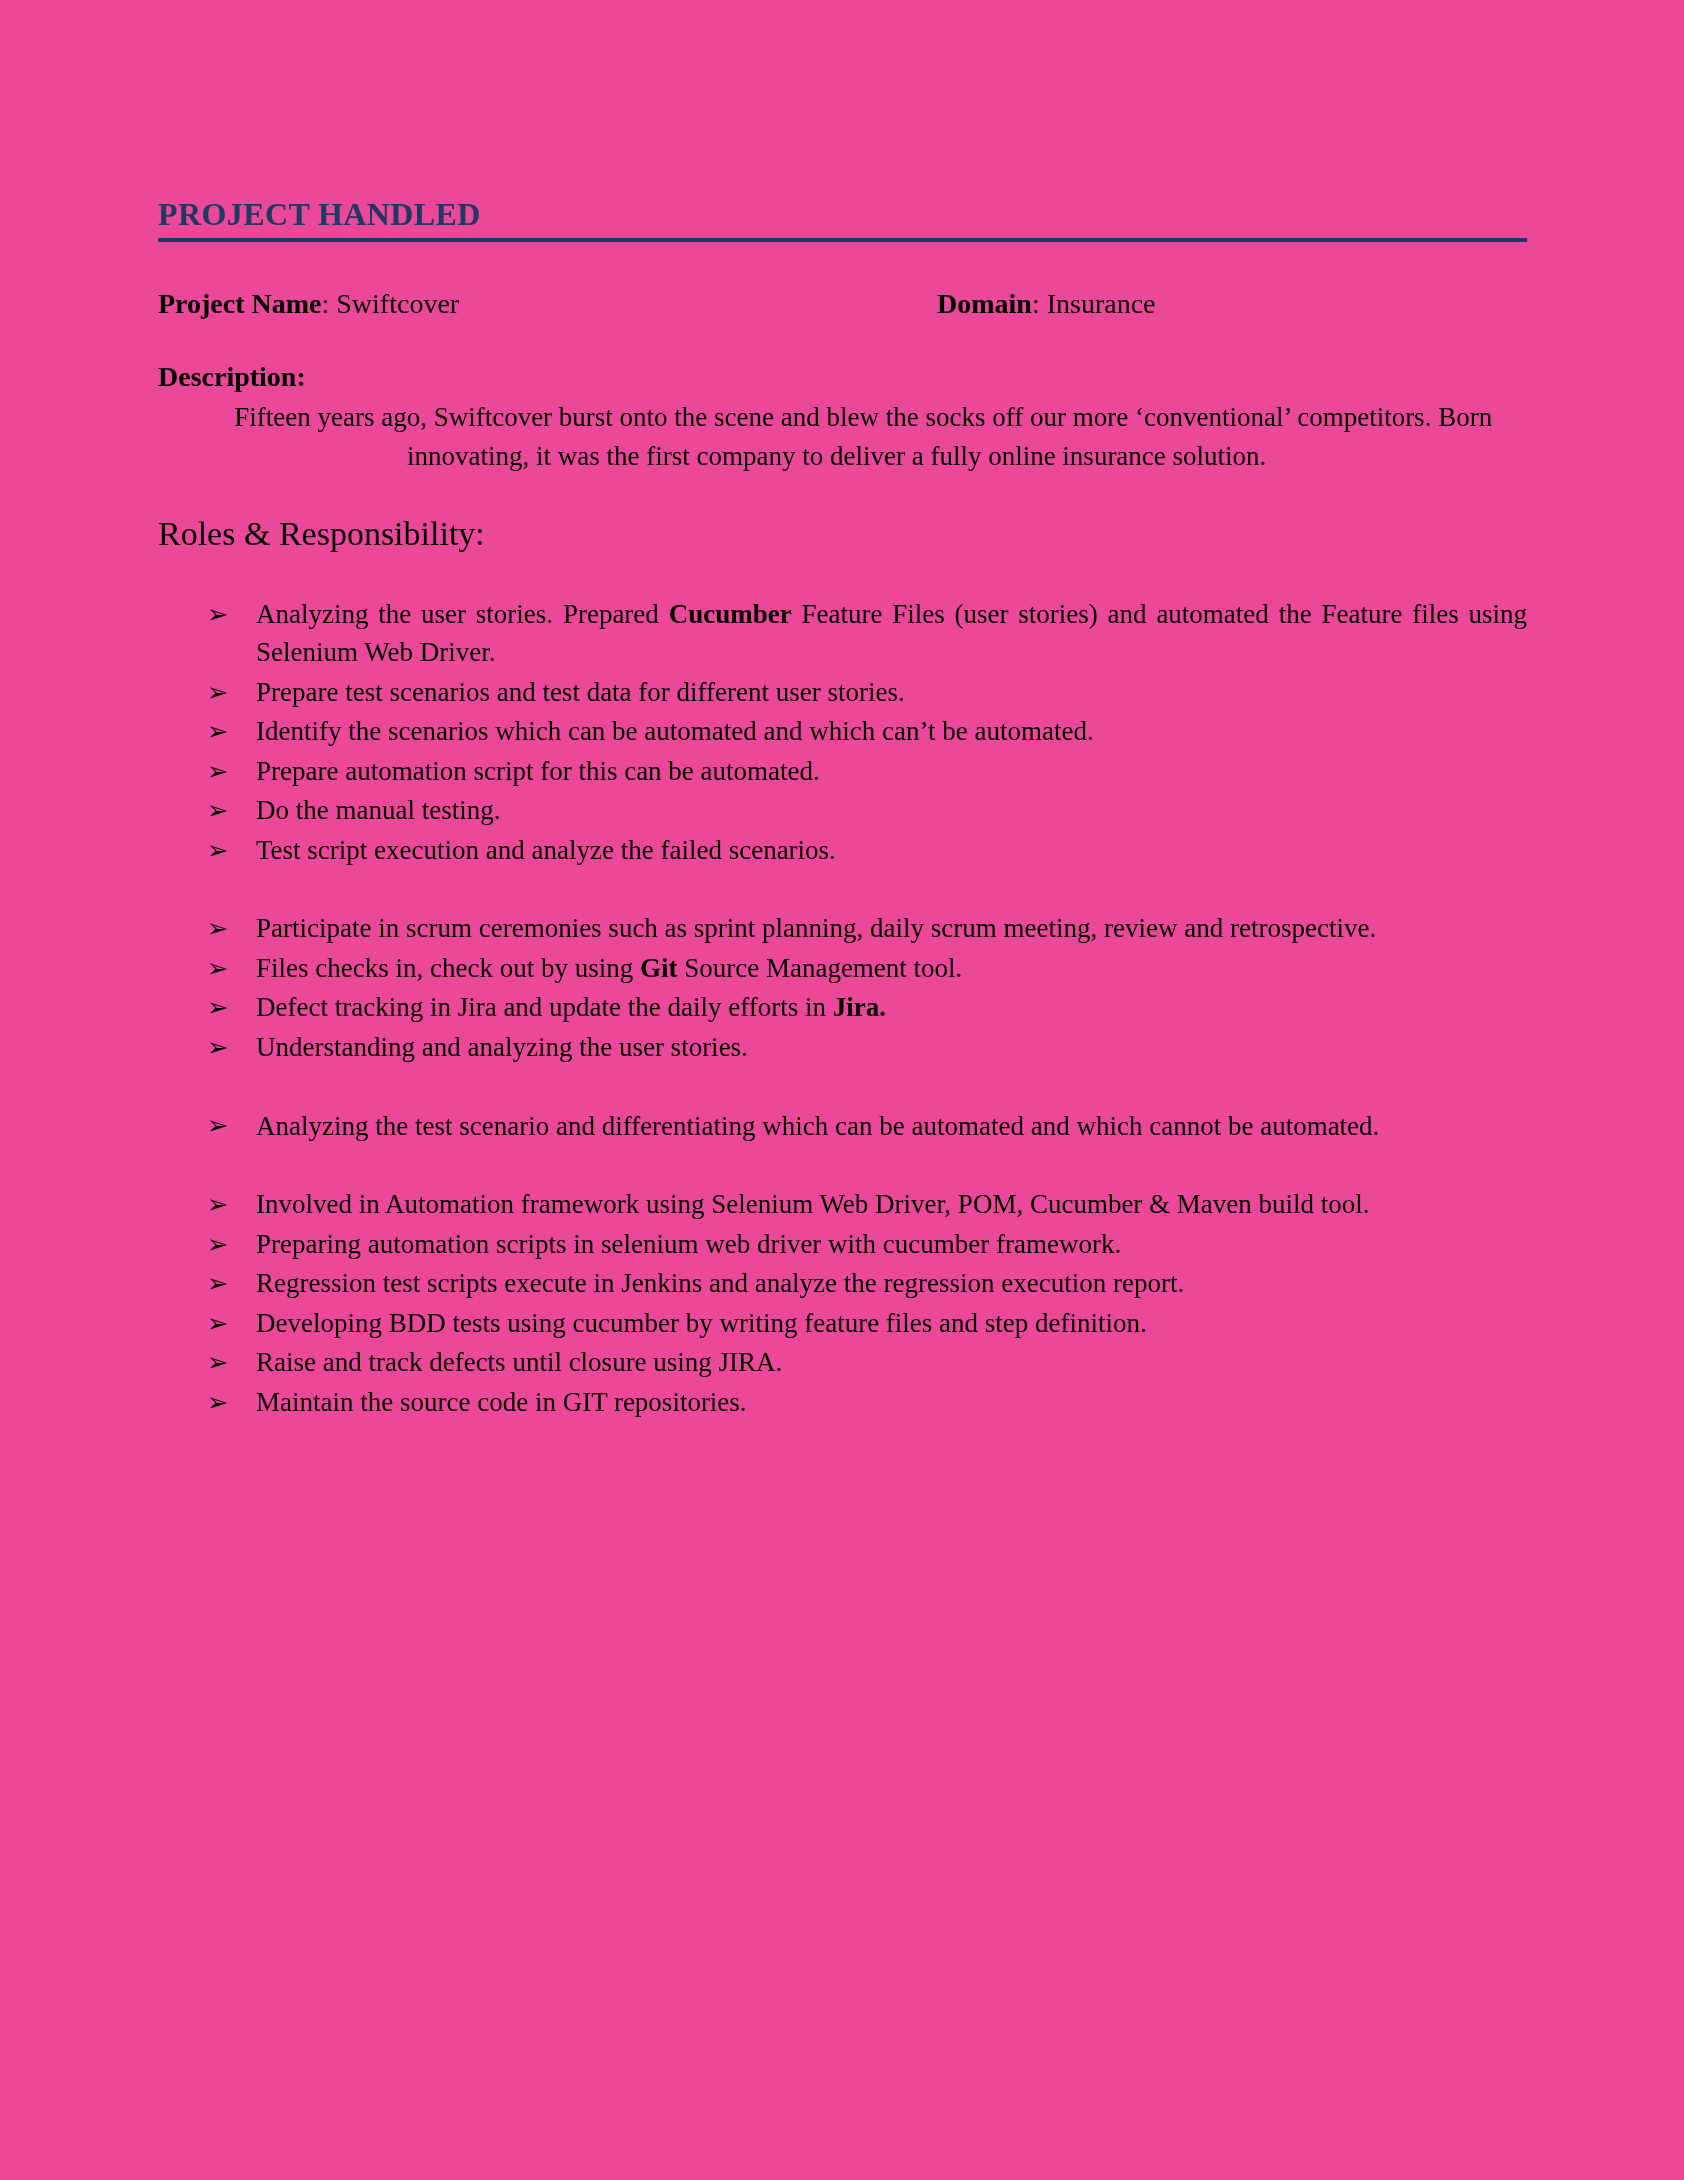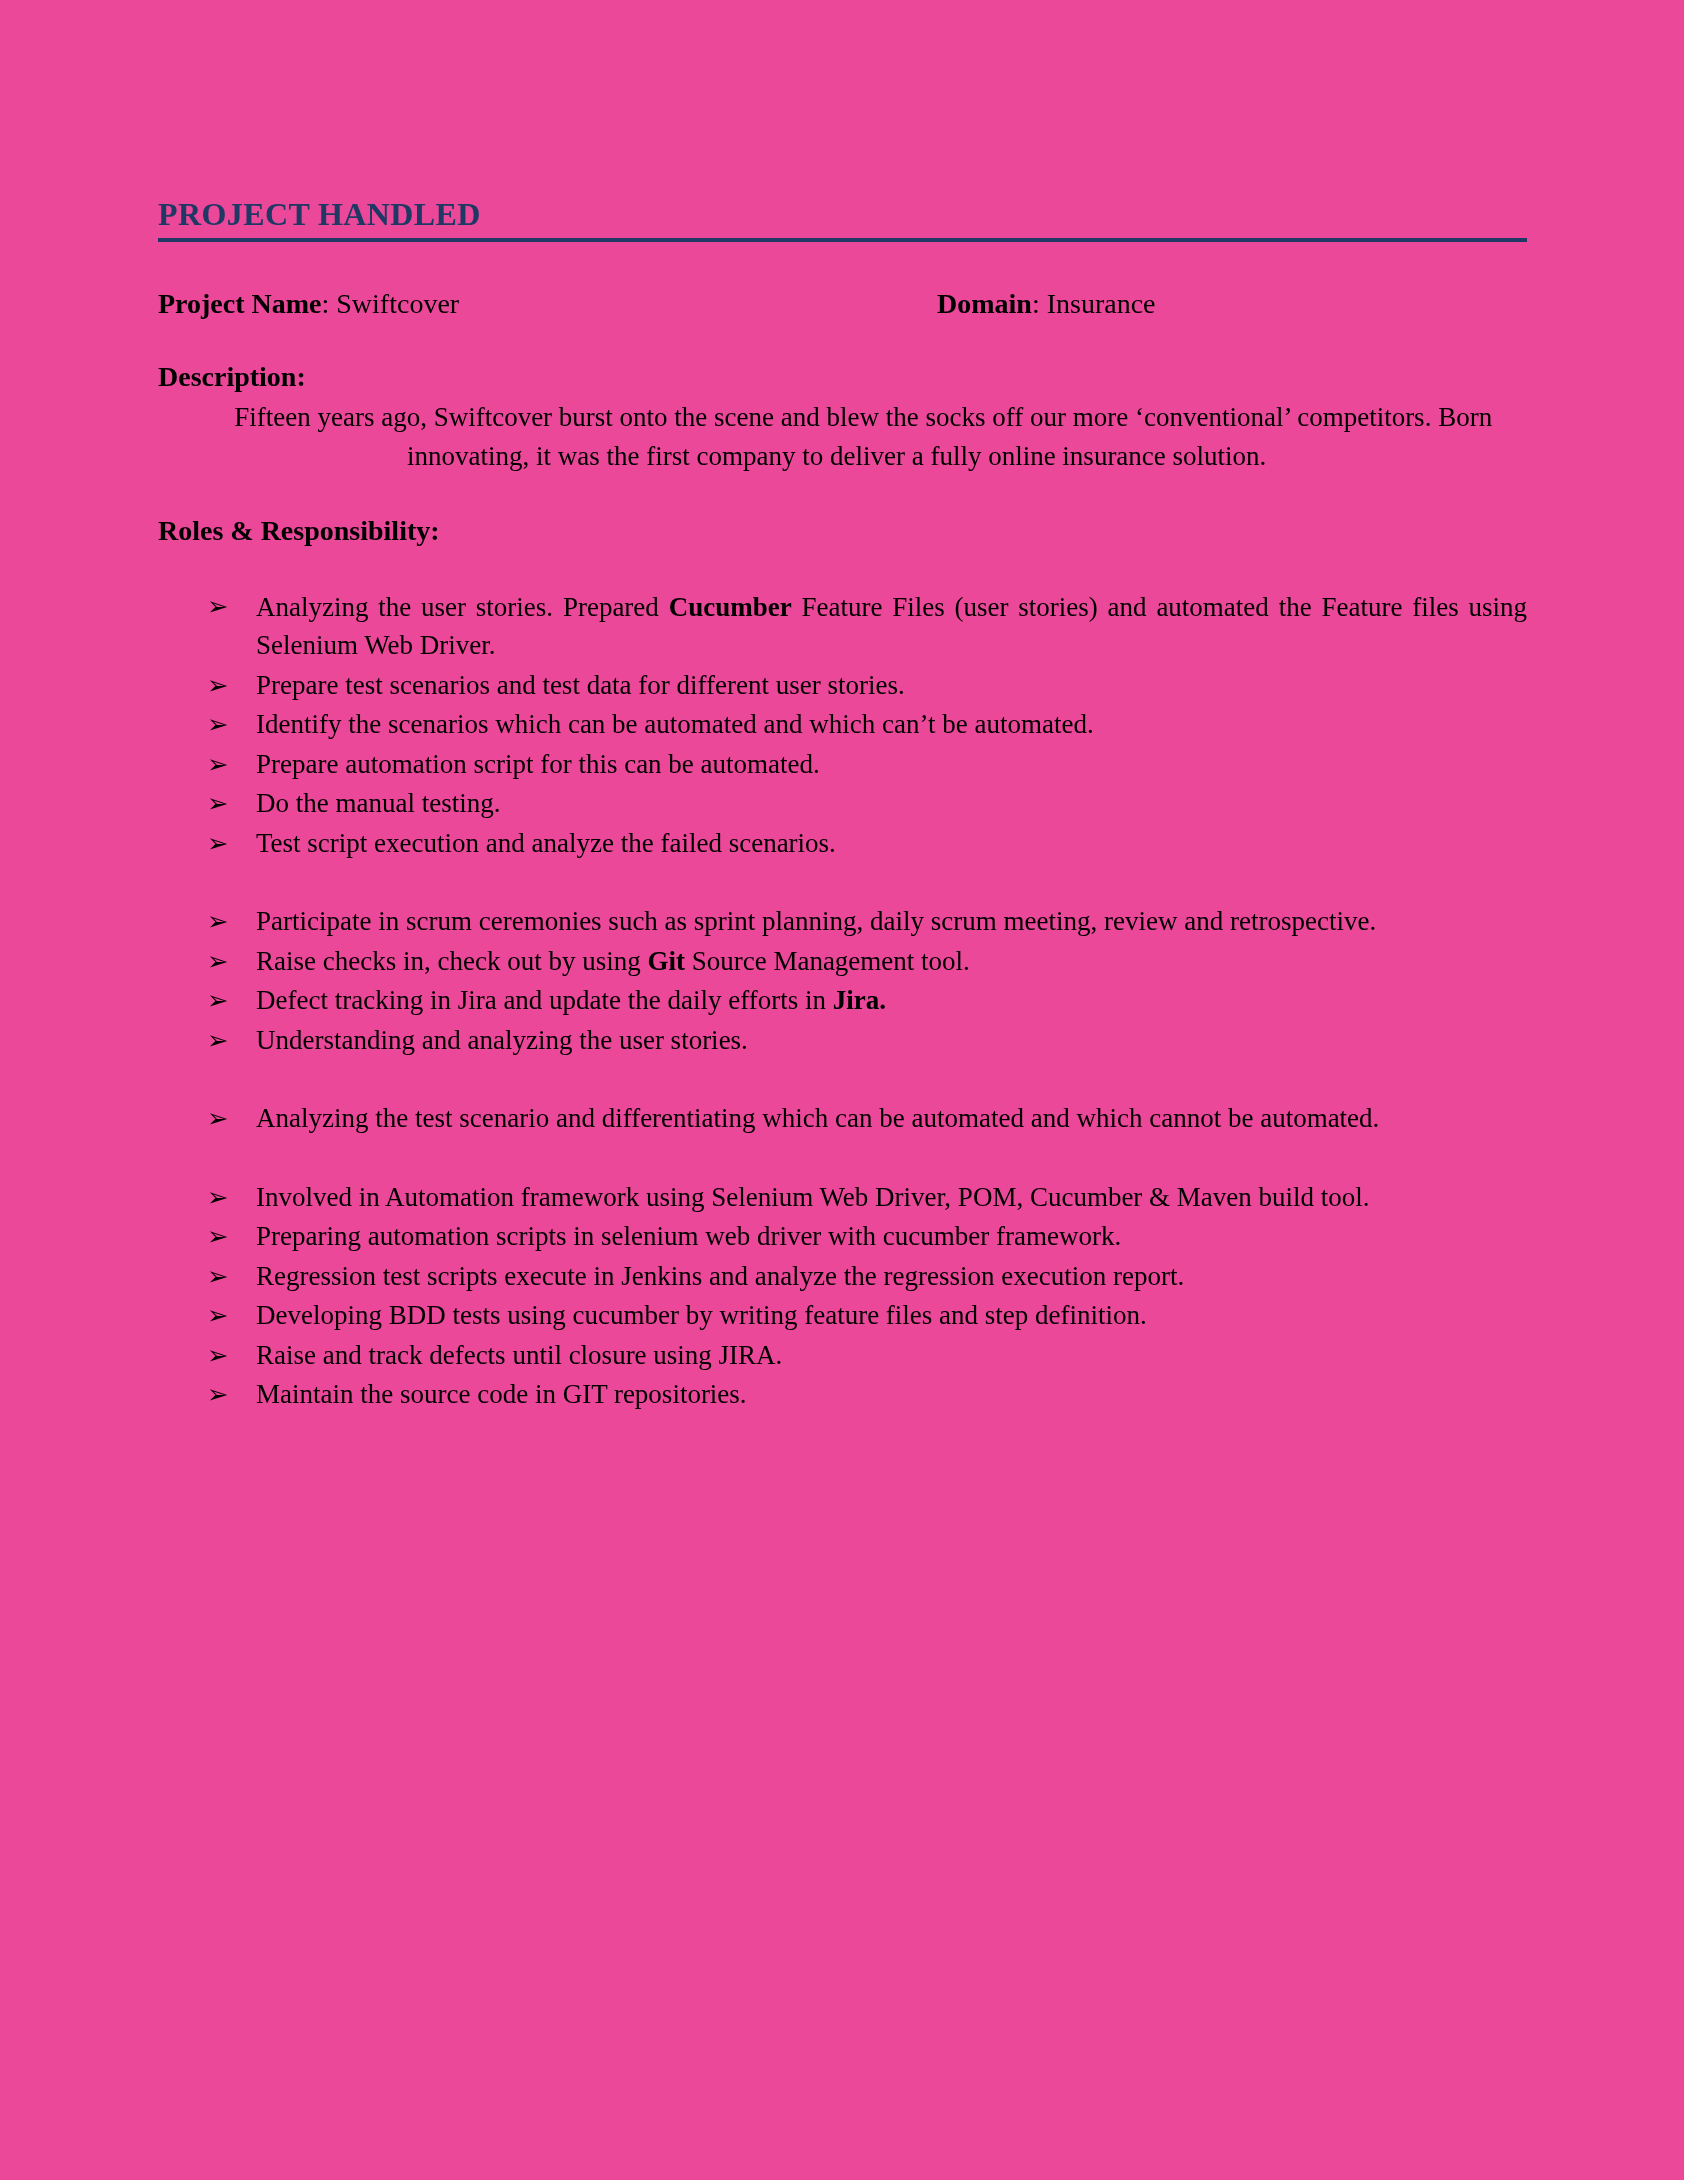--- a/index.html
+++ b/index.html
@@ -72,22 +72,22 @@
     font-size: 27px;
     line-height: 1.42;
     text-indent: 53px;
     text-align: center;
     width: 1337px;
   }
 
   
   .roles-heading {
     margin-top: 39px;
-    font-size: 28px;
-    font-weight: bold;
+    font-size: 34px;
+    font-weight: normal;
     line-height: 1.2;
   }
 
   
   .bullets {
     list-style: none;
     margin: 0;
     padding: 0;
     margin-top: 36px;
     font-size: 27px;
@@ -166,21 +166,21 @@
         <li class="bullet">
           <span class="marker">➢</span>
           <span class="btext"><span>Test script execution and analyze the failed scenarios.</span></span>
         </li>
         <li class="bullet justify">
           <span class="marker">➢</span>
           <span class="btext"><span>Participate in scrum ceremonies such as sprint planning, daily scrum meeting, review and retrospective.</span></span>
         </li>
         <li class="bullet">
           <span class="marker">➢</span>
-          <span class="btext"><span>Raise checks in, check out by using </span><b class="inline">Git</b><span> Source Management tool.</span></span>
+          <span class="btext"><span>Files checks in, check out by using </span><b class="inline">Git</b><span> Source Management tool.</span></span>
         </li>
         <li class="bullet">
           <span class="marker">➢</span>
           <span class="btext"><span>Defect tracking in Jira and update the daily efforts in </span><b class="inline">Jira.</b></span>
         </li>
         <li class="bullet">
           <span class="marker">➢</span>
           <span class="btext"><span>Understanding and analyzing the user stories.</span></span>
         </li>
         <li class="bullet justify">

